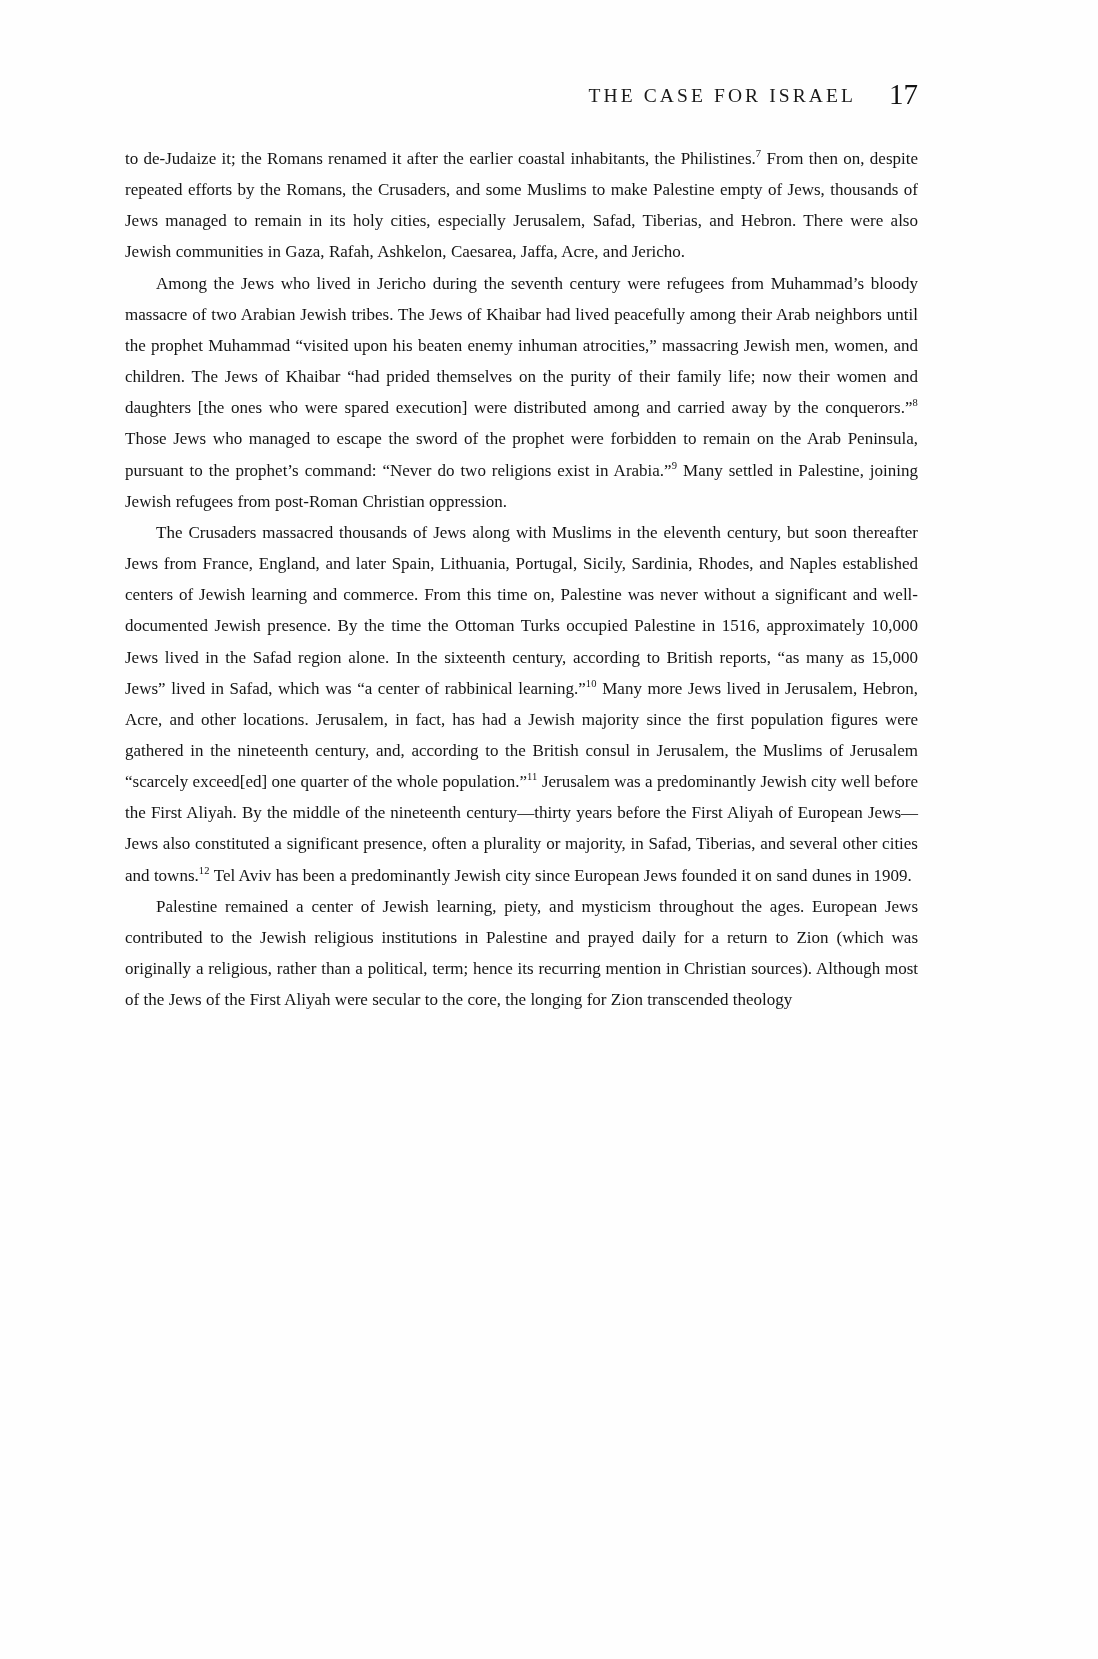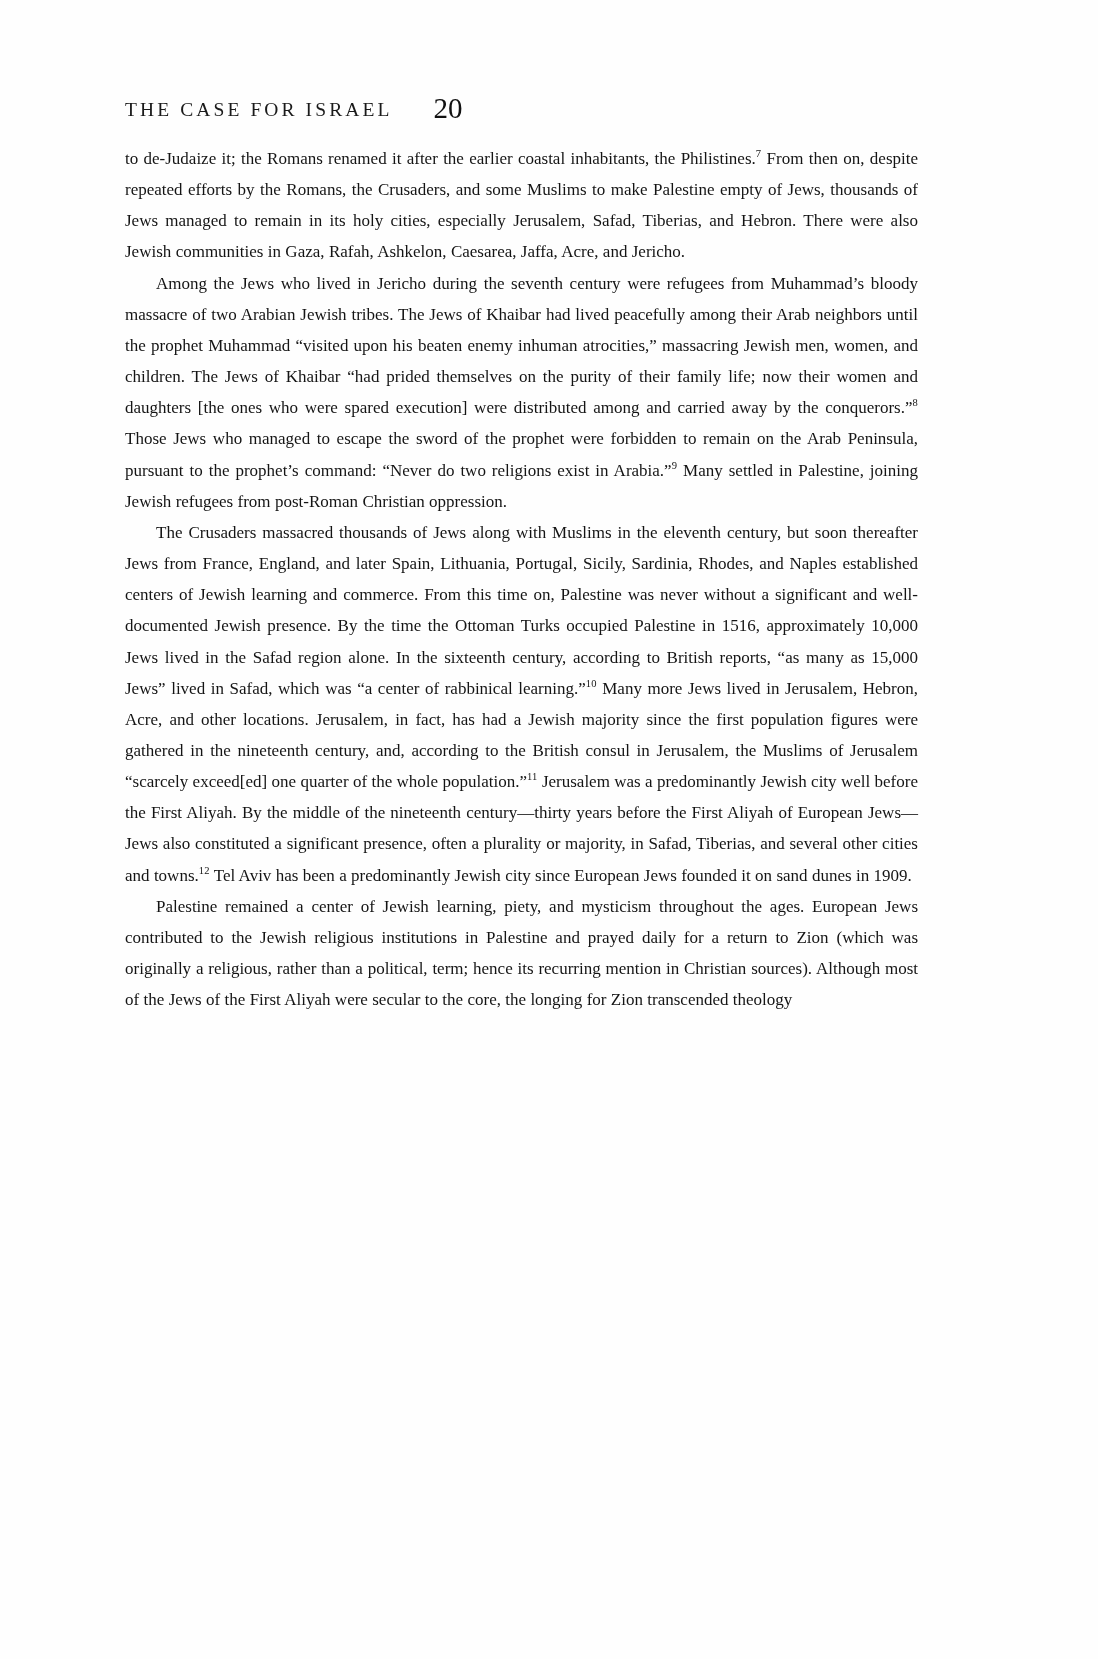--- a/index.html
+++ b/index.html
@@ -20,27 +20,26 @@
     position: absolute;
     top: 0; left: 0;
     width: 1098px;
     height: 1659px;
     background: #fefefe;
   }
 
   
   .running-head {
     position: absolute;
-    top: 92px;
+    top: 78px;
     left: 125px;
     width: 793px;
     display: flex;
     align-items: baseline;
-    justify-content: flex-start;
-    gap: 8px;
+    justify-content: flex-end;
   }
   .running-title {
     font-size: 19.5px;
     letter-spacing: 3.1px;
     text-transform: uppercase;
     color: #1a1a1a;
     white-space: nowrap;
     font-variant: small-caps;
   }
   .running-folio {
@@ -84,21 +83,21 @@
     letter-spacing: 0.2px;
   }
 </style>
 </head>
 <body>
 
 <div class="page">
 
   <div class="running-head">
     <span class="running-title">THE CASE FOR ISRAEL</span>
-    <span class="running-folio">20</span>
+    <span class="running-folio">17</span>
   </div>
 
   <div class="textblock">
     <p class="para">to de-Judaize it; the Romans renamed it after the earlier coastal inhabitants, the Philistines.<sup class="fn">7</sup> From then on, despite repeated efforts by the Romans, the Crusaders, and some Muslims to make Palestine empty of Jews, thousands of Jews managed to remain in its holy cities, especially Jerusalem, Safad, Tiberias, and Hebron. There were also Jewish communities in Gaza, Rafah, Ashkelon, Caesarea, Jaffa, Acre, and Jericho.</p>
     <p class="para indent">Among the Jews who lived in Jericho during the seventh century were refugees from Muhammad’s bloody massacre of two Arabian Jewish tribes. The Jews of Khaibar had lived peacefully among their Arab neighbors until the prophet Muhammad “visited upon his beaten enemy inhuman atrocities,” massacring Jewish men, women, and children. The Jews of Khaibar “had prided themselves on the purity of their family life; now their women and daughters [the ones who were spared execution] were distributed among and carried away by the conquerors.”<sup class="fn">8</sup> Those Jews who managed to escape the sword of the prophet were forbidden to remain on the Arab Peninsula, pursuant to the prophet’s command: “Never do two religions exist in Arabia.”<sup class="fn">9</sup> Many settled in Palestine, joining Jewish refugees from post-Roman Christian oppression.</p>
     <p class="para indent">The Crusaders massacred thousands of Jews along with Muslims in the eleventh century, but soon thereafter Jews from France, England, and later Spain, Lithuania, Portugal, Sicily, Sardinia, Rhodes, and Naples established centers of Jewish learning and commerce. From this time on, Palestine was never without a significant and well-documented Jewish presence. By the time the Ottoman Turks occupied Palestine in 1516, approximately 10,000 Jews lived in the Safad region alone. In the sixteenth century, according to British reports, “as many as 15,000 Jews” lived in Safad, which was “a center of rabbinical learning.”<sup class="fn">10</sup> Many more Jews lived in Jerusalem, Hebron, Acre, and other locations. Jerusalem, in fact, has had a Jewish majority since the first population figures were gathered in the nineteenth century, and, according to the British consul in Jerusalem, the Muslims of Jerusalem “scarcely exceed[ed] one quarter of the whole population.”<sup class="fn">11</sup> Jerusalem was a predominantly Jewish city well before the First Aliyah. By the middle of the nineteenth century—thirty years before the First Aliyah of European Jews—Jews also constituted a significant presence, often a plurality or majority, in Safad, Tiberias, and several other cities and towns.<sup class="fn">12</sup> Tel Aviv has been a predominantly Jewish city since European Jews founded it on sand dunes in 1909.</p>
     <p class="para indent">Palestine remained a center of Jewish learning, piety, and mysticism throughout the ages. European Jews contributed to the Jewish religious institutions in Palestine and prayed daily for a return to Zion (which was originally a religious, rather than a political, term; hence its recurring mention in Christian sources). Although most of the Jews of the First Aliyah were secular to the core, the longing for Zion transcended theology</p>
   </div>
 
 </div>

